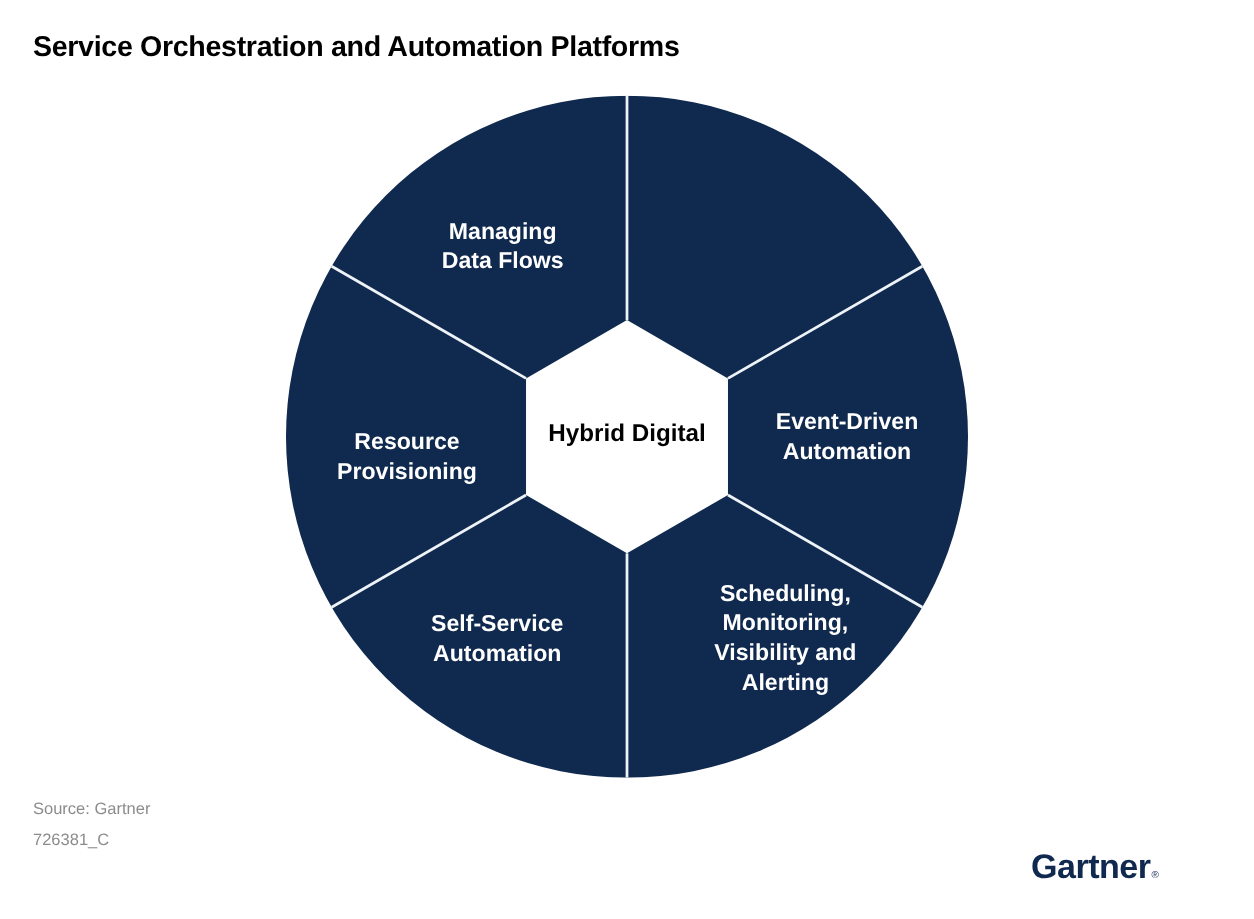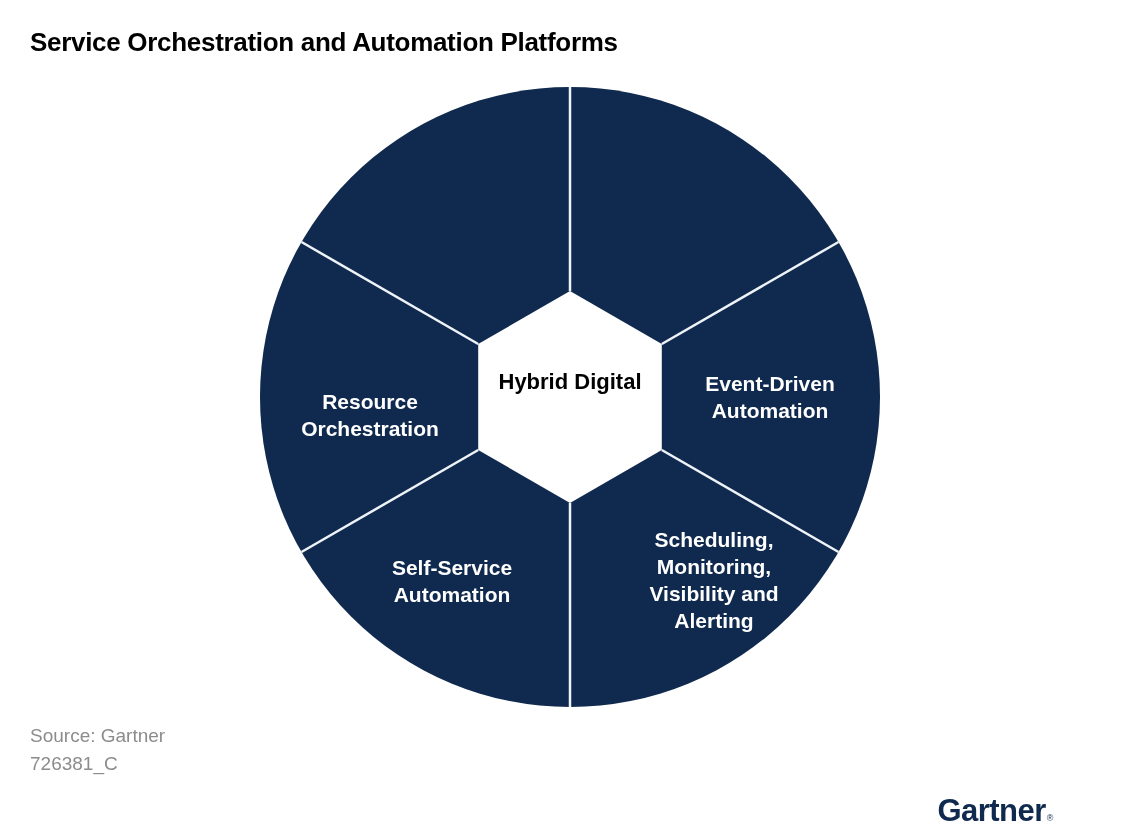--- a/index.html
+++ b/index.html
@@ -61,28 +61,28 @@
     font-weight: 800;
     line-height: 27px;
     white-space: nowrap;
   }
   .center-label span { display: block; }
   .source-block {
     position: absolute;
     left: 30px;
     top: 722px;
     color: #8c8c8c;
-    font-size: 19px;
+    font-size: 15px;
     line-height: 28px;
   }
   .source-block div { display: block; }
   .gartner-logo {
     position: absolute;
     right: 30px;
-    top: 793px;
+    top: 770px;
     color: #10294e;
     font-size: 31px;
     font-weight: 800;
     letter-spacing: -0.5px;
     white-space: nowrap;
   }
   .gartner-logo .reg-mark {
     font-size: 9px;
     font-weight: 400;
     vertical-align: baseline;
@@ -103,20 +103,24 @@
         <line x1="310" y1="204" x2="310" y2="0" stroke="#eef3f8"></line>
         <line x1="401.8" y1="257" x2="578.5" y2="155" stroke="#eef3f8"></line>
         <line x1="401.8" y1="363" x2="578.5" y2="465" stroke="#eef3f8"></line>
         <line x1="310" y1="416" x2="310" y2="620" stroke="#eef3f8"></line>
         <line x1="218.2" y1="363" x2="41.5" y2="465" stroke="#eef3f8"></line>
         <line x1="218.2" y1="257" x2="41.5" y2="155" stroke="#eef3f8"></line>
       </g>
       <polygon points="310,204 401.8,257 401.8,363 310,416 218.2,363 218.2,257" fill="#ffffff"></polygon>
     </svg>
 
+    <div class="seg-label" style="left:197px; top:137px;">
+      <span>Managing</span>
+      <span>Data Flows</span>
+    </div>
 
 
     <div class="seg-label" style="left:510px; top:310px;">
       <span>Event-Driven</span>
       <span>Automation</span>
     </div>
 
     <div class="seg-label" style="left:414px; top:493px;margin-left:40px;">
       <span>Scheduling,</span>
       <span>Monitoring,</span>
@@ -124,24 +128,24 @@
       <span>Alerting</span>
     </div>
 
     <div class="seg-label" style="left:192px; top:494px;">
       <span>Self-Service</span>
       <span>Automation</span>
     </div>
 
     <div class="seg-label" style="left:110px; top:310px;margin-top:18px;">
       <span>Resource</span>
-      <span>Orchestration</span>
+      <span>Provisioning</span>
     </div>
 
-    <div class="center-label" style="left:310px; top:294px;">
+    <div class="center-label" style="left:310px; top:306px;">
       <span>Hybrid Digital</span>
     </div>
   </div>
 
   <div class="source-block">
     <div>Source: Gartner</div>
     <div>726381_C</div>
   </div>
 
   <div class="gartner-logo">

